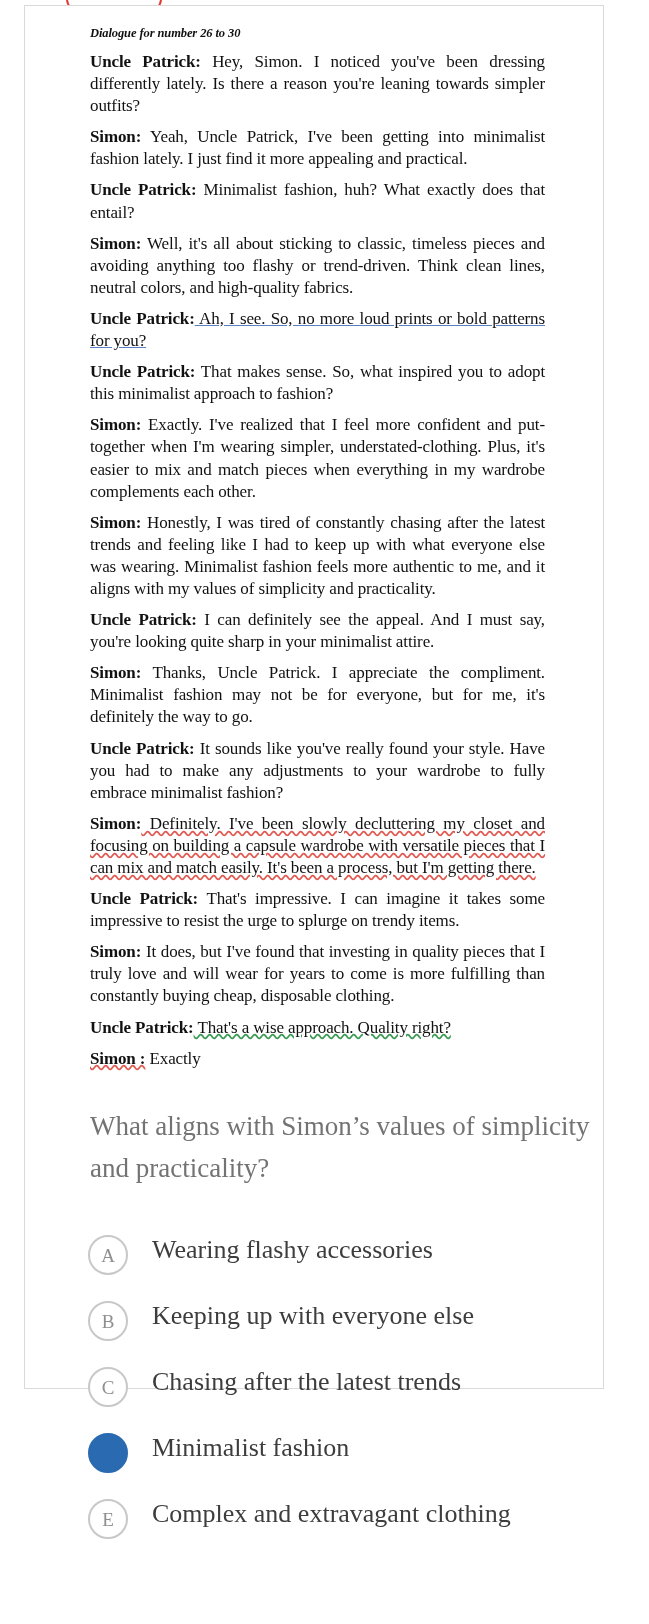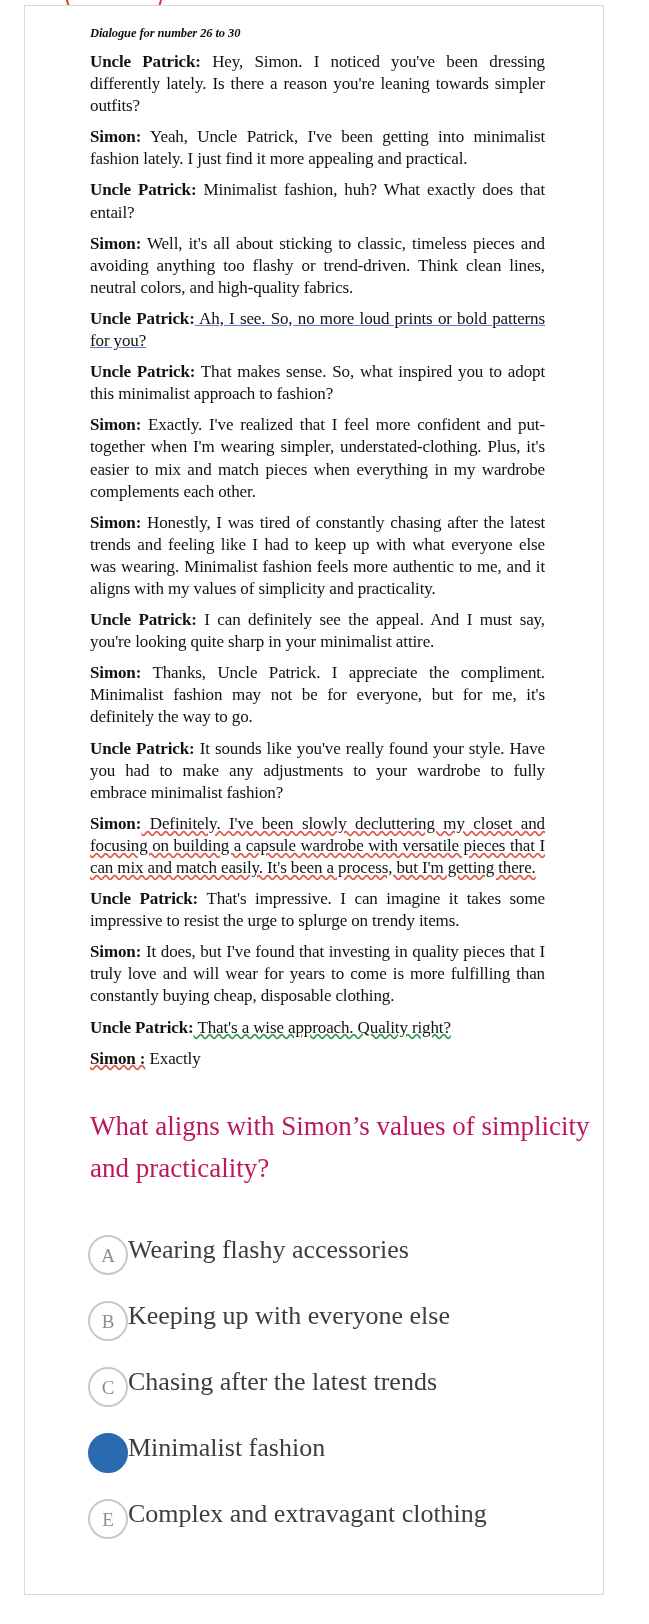--- a/index.html
+++ b/index.html
@@ -35,21 +35,21 @@
     border-radius: 14px;
     background: #ffffff;
     box-sizing: border-box;
   }
 
   .frame {
     position: absolute;
     left: 24px;
     top: 5px;
     width: 580px;
-    height: 1590px;
+    height: 1384px;
     border: 1px solid #d9d9d9;
     box-sizing: border-box;
     background: #fff;
   }
 
   .content {
     position: absolute;
     left: 41px;
     top: 10px;
     width: 540px;
@@ -90,21 +90,21 @@
   .u-blue {
     text-decoration: underline;
     text-decoration-color: #5b7fc4;
   }
 
   .question {
     margin: 36px 12px 0 24px;
     width: 500px;
     font-size: 27px;
     line-height: 1.55;
-    color: #be185d;
+    color: #737373;
     font-family: "Liberation Serif", serif;
   }
 
   .options {
     margin: 42px 0 0 22px;
     width: 512px;
   }
   .option {
     display: flex;
     align-items: flex-start;
@@ -124,20 +124,21 @@
     background: #fff;
     font-family: "Liberation Serif", serif;
     margin-top: 4px;
   }
   .bubble.selected {
     background: #2a6ab0;
     border-color: #2a6ab0;
     color: transparent;
   }
   .opt-text {
+    margin-left: 24px;
     font-size: 26px;
     line-height: 1.45;
     color: #3d3d3d;
     width: 438px;
     text-align: justify;
     text-justify: inter-word;
     font-family: "Liberation Serif", serif;
   }
   .opt-text.nojustify {
     text-align: left;

